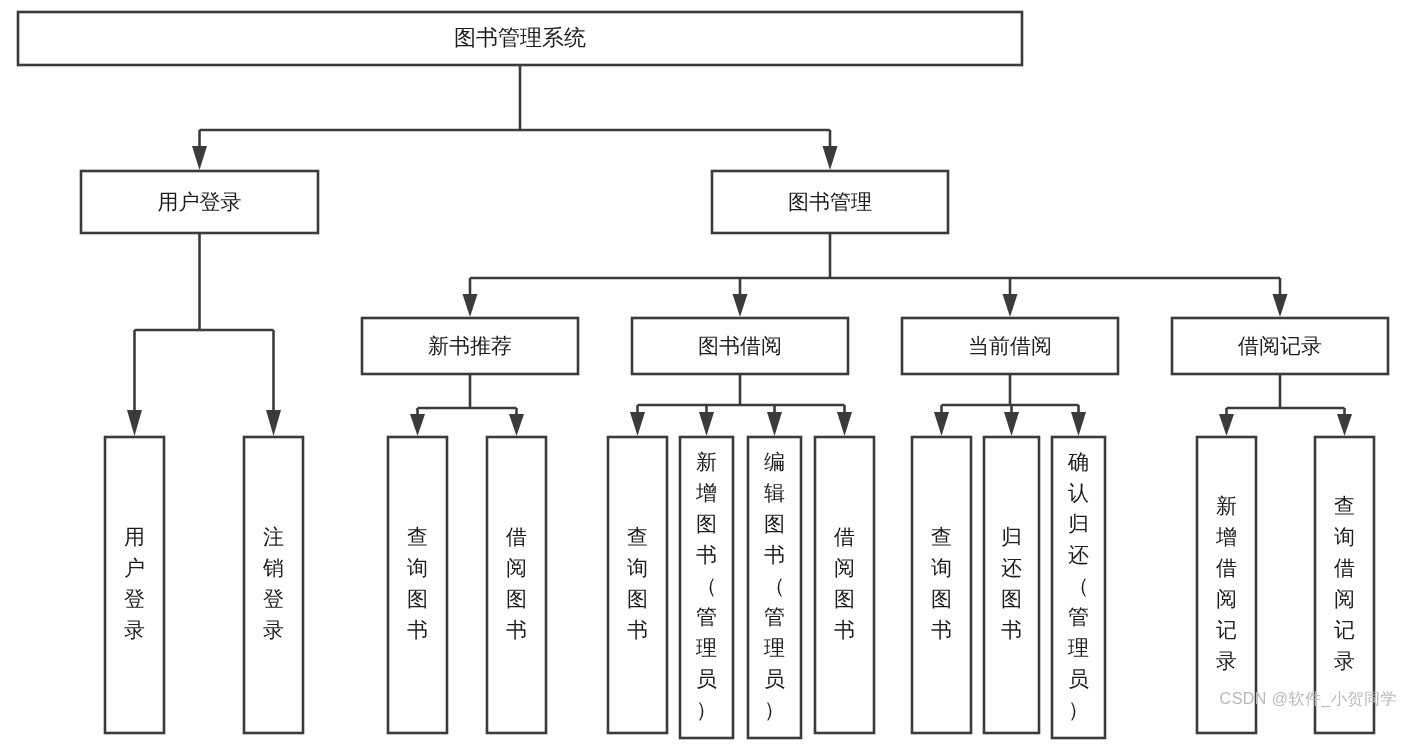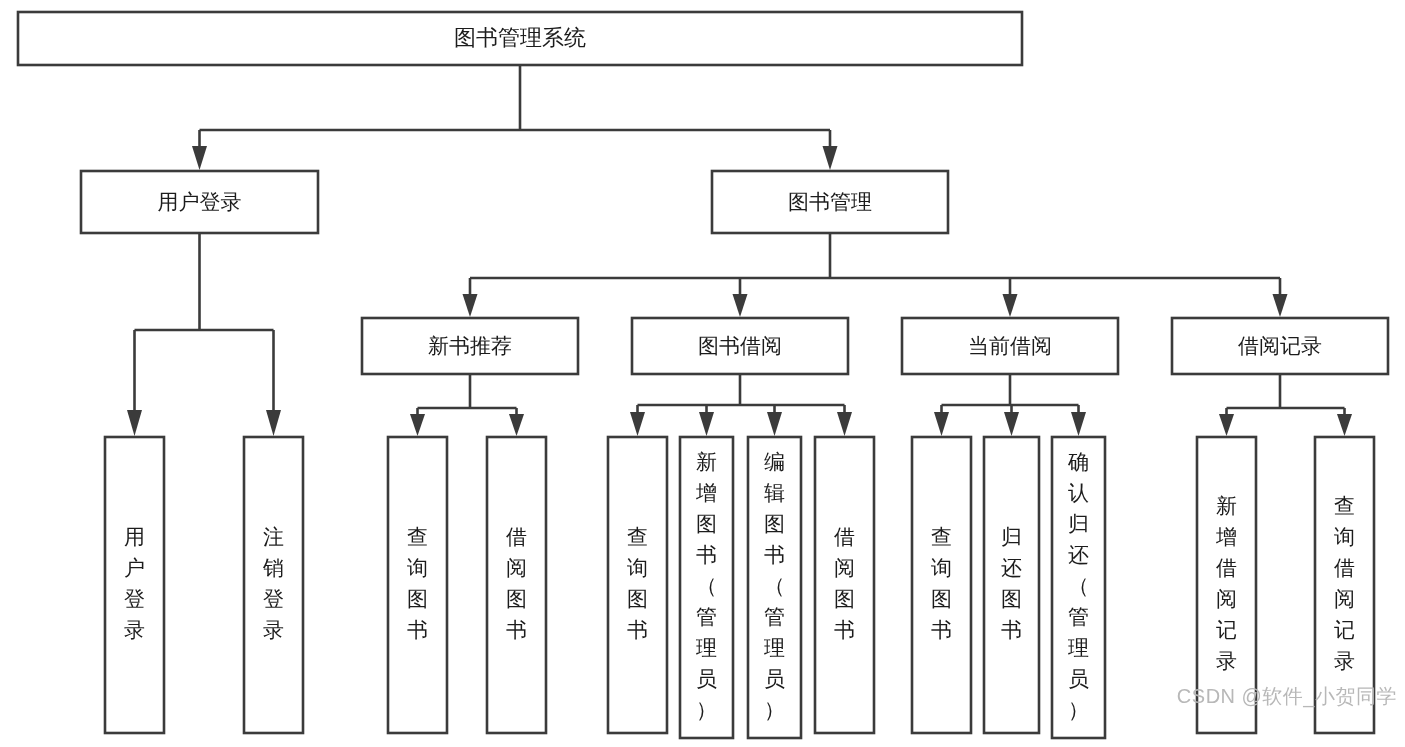--- a/index.html
+++ b/index.html
@@ -54,21 +54,21 @@
     text-anchor: middle;
   }
   .title-label {
     font-size: 22px;
   }
   .watermark {
     position: absolute;
     right: 8px;
     bottom: 6px;
     font-family: "Liberation Sans", "DejaVu Sans", sans-serif;
-    font-size: 20px;
+    font-size: 16px;
     color: #b8b8b8;
     white-space: nowrap;
     letter-spacing: 0.5px;
     user-select: none;
   }
 </style>
 </head>
 <body>
 
 <div id="diagram-root">

